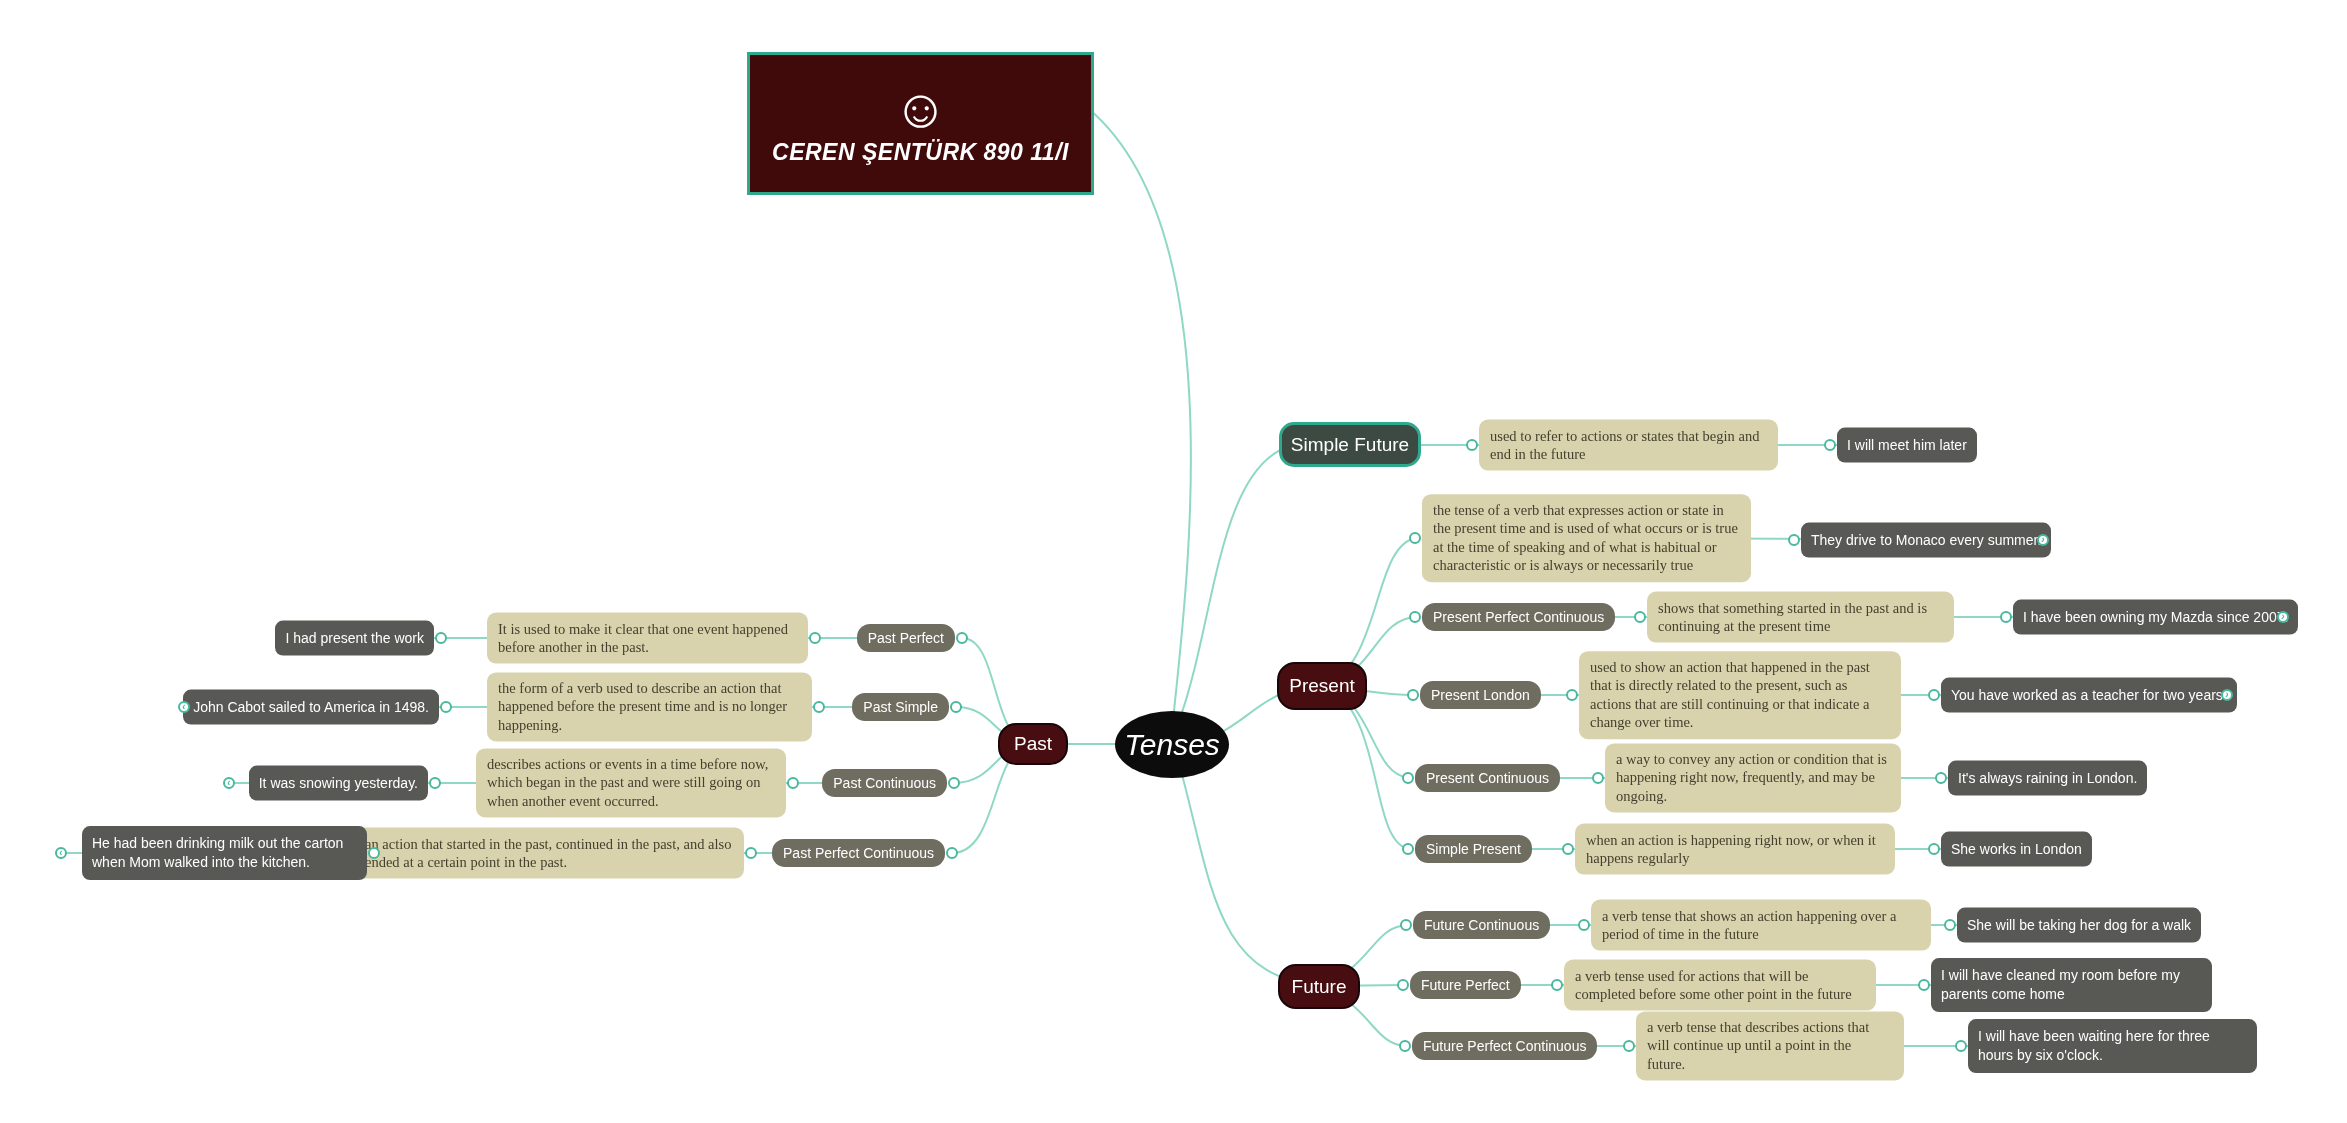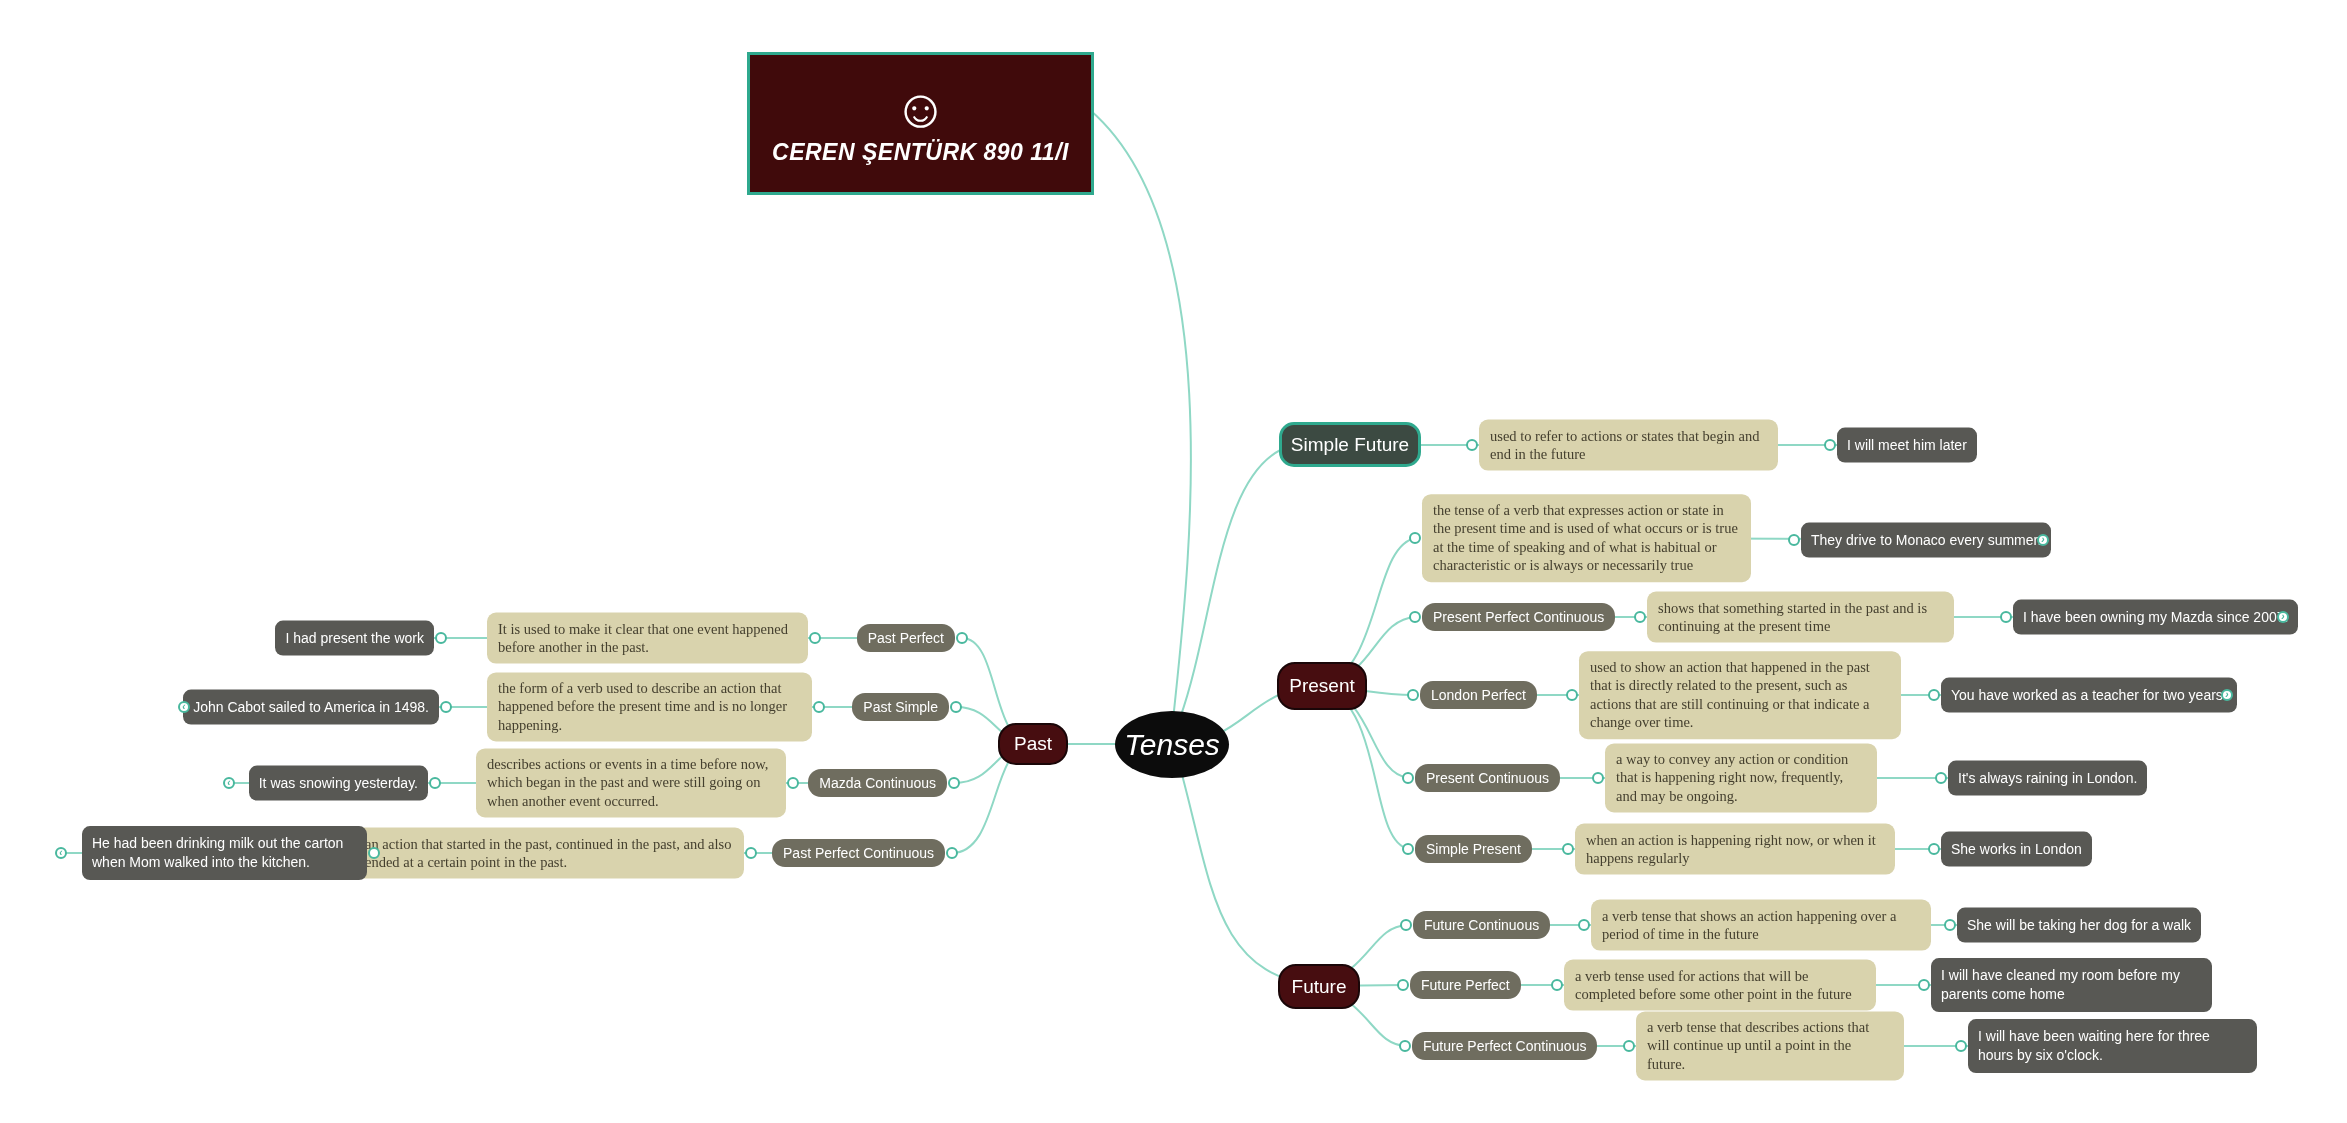--- a/index.html
+++ b/index.html
@@ -70,44 +70,44 @@
 <div class="main" style="left:1278px;top:964px;width:82px;height:45px">Future</div>
 
 <div class="pill" style="right:1392px;top:638px">Past Perfect</div>
 <div class="def" style="right:1539px;top:638px;width:321px">It is used to make it clear that one event happened before another in the past.</div>
 <div class="ex" style="right:1913px;top:638px">I had present the work</div>
 
 <div class="pill" style="right:1398px;top:707px">Past Simple</div>
 <div class="def" style="right:1535px;top:707px;width:325px">the form of a verb used to describe an action that happened before the present time and is no longer happening.</div>
 <div class="ex" style="right:1908px;top:707px">John Cabot sailed to America in 1498.</div>
 
-<div class="pill" style="right:1400px;top:783px">Mazda Continuous</div>
+<div class="pill" style="right:1400px;top:783px">Past Continuous</div>
 <div class="def" style="right:1561px;top:783px;width:310px">describes actions or events in a time before now, which began in the past and were still going on when another event occurred.</div>
 <div class="ex" style="right:1919px;top:783px">It was snowing yesterday.</div>
 
 <div class="pill" style="right:1402px;top:853px">Past Perfect Continuous</div>
 <div class="def" style="right:1603px;top:853px;width:390px">an action that started in the past, continued in the past, and also ended at a certain point in the past.</div>
 <div class="ex wrap" style="right:1980px;top:853px;width:285px">He had been drinking milk out the carton when Mom walked into the kitchen.</div>
 
 <div class="def" style="left:1479px;top:445px;width:299px">used to refer to actions or states that begin and end in the future</div>
 <div class="ex" style="left:1837px;top:445px">I will meet him later</div>
 
 <div class="def" style="left:1422px;top:538px;width:329px">the tense of a verb that expresses action or state in the present time and is used of what occurs or is true at the time of speaking and of what is habitual or characteristic or is always or necessarily true</div>
 <div class="ex" style="left:1801px;top:540px">They drive to Monaco every summer.</div>
 
 <div class="pill" style="left:1422px;top:617px">Present Perfect Continuous</div>
 <div class="def" style="left:1647px;top:617px;width:307px">shows that something started in the past and is continuing at the present time</div>
 <div class="ex" style="left:2013px;top:617px">I have been owning my Mazda since 2007.</div>
 
-<div class="pill" style="left:1420px;top:695px">London Perfect</div>
+<div class="pill" style="left:1420px;top:695px">Present London</div>
 <div class="def" style="left:1579px;top:695px;width:322px">used to show an action that happened in the past that is directly related to the present, such as actions that are still continuing or that indicate a change over time.</div>
 <div class="ex" style="left:1941px;top:695px">You have worked as a teacher for two years.</div>
 
 <div class="pill" style="left:1415px;top:778px">Present Continuous</div>
-<div class="def" style="left:1605px;top:778px;width:272px">a way to convey any action or condition that is happening right now, frequently, and may be ongoing.</div>
+<div class="def" style="left:1605px;top:778px;width:296px">a way to convey any action or condition that is happening right now, frequently, and may be ongoing.</div>
 <div class="ex" style="left:1948px;top:778px">It's always raining in London.</div>
 
 <div class="pill" style="left:1415px;top:849px">Simple Present</div>
 <div class="def" style="left:1575px;top:849px;width:320px">when an action is happening right now, or when it happens regularly</div>
 <div class="ex" style="left:1941px;top:849px">She works in London</div>
 
 <div class="pill" style="left:1413px;top:925px">Future Continuous</div>
 <div class="def" style="left:1591px;top:925px;width:340px">a verb tense that shows an action happening over a period of time in the future</div>
 <div class="ex" style="left:1957px;top:925px">She will be taking her dog for a walk</div>
 

